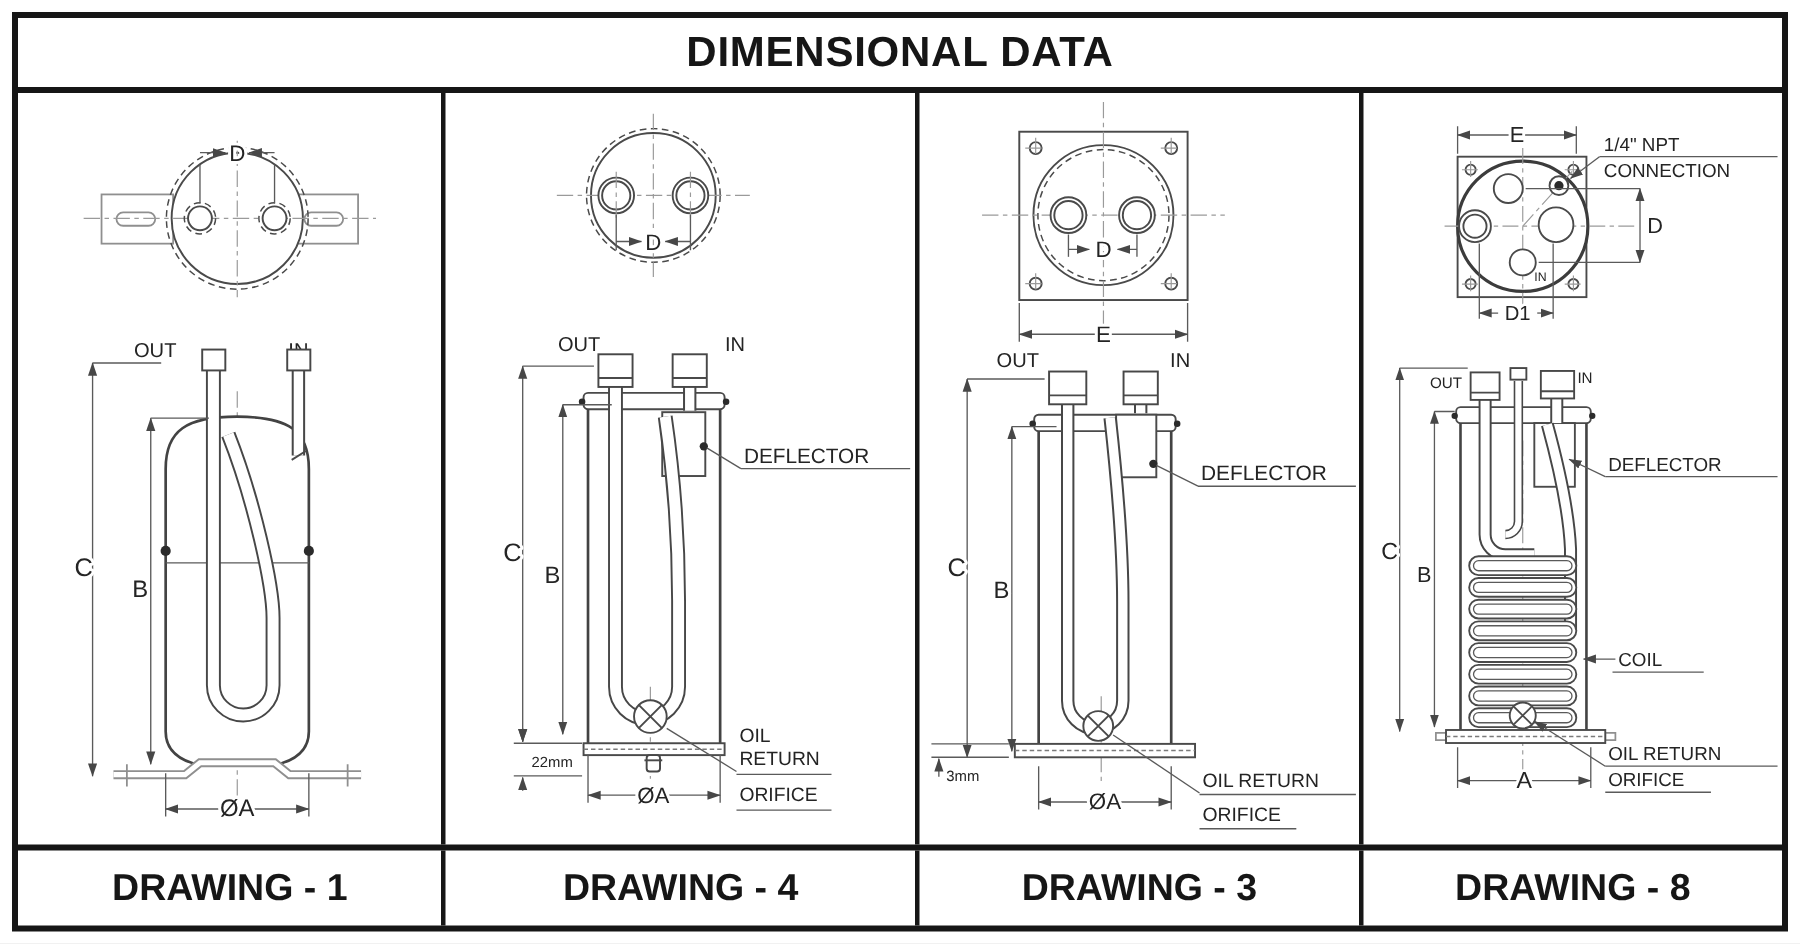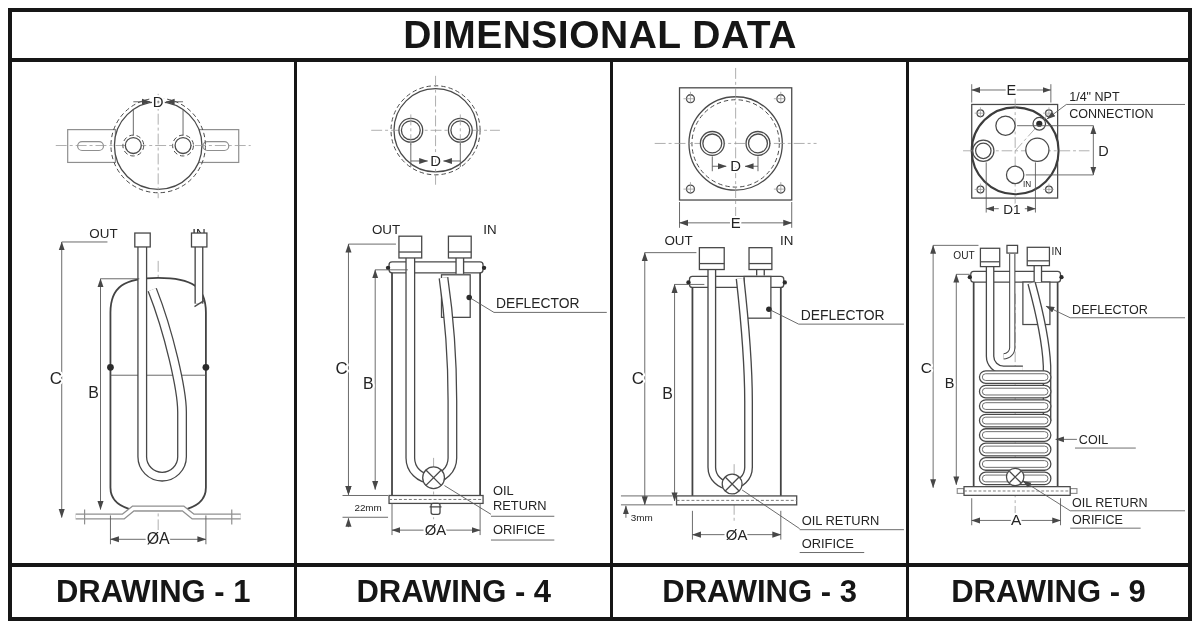--- a/index.html
+++ b/index.html
@@ -1,26 +1,26 @@
 <!DOCTYPE html>
 <html><head>
 <meta charset="utf-8">
 <style>
   html,body{margin:0;padding:0;background:#e8e8e8;}
   .sheet{position:relative;width:1200px;height:629px;background:#fff;font-family:"Liberation Sans",sans-serif;}
   .frame{position:absolute;left:8px;top:8px;right:8px;bottom:8px;border:4px solid #161616;display:flex;flex-direction:column;background:#fff;}
   .titlebar{height:46px;border-bottom:4px solid #161616;display:flex;align-items:center;justify-content:center;}
-  .titlebar h1{margin:0;font-size:39px;font-weight:bold;color:#161616;letter-spacing:.5px;}
+  .titlebar h1{margin:0;font-size:28px;font-weight:bold;color:#161616;letter-spacing:.5px;}
   .panels{flex:1;display:flex;min-height:0;}
   .panel{position:relative;min-width:0;}
   .panel + .panel{border-left:3px solid #161616;}
   .p1{width:24.2%;} .p2{width:26.8%;} .p3{width:25.1%;} .p4{width:23.9%;}
   .panel svg{display:block;width:100%;height:100%;}
   .captions{height:50px;border-top:4px solid #161616;display:flex;}
-  .cap-cell{display:flex;align-items:center;justify-content:center;font-size:31px;font-weight:bold;color:#161616;min-width:0;}
+  .cap-cell{display:flex;align-items:center;justify-content:center;font-size:25px;font-weight:bold;color:#161616;min-width:0;}
   .cap-cell + .cap-cell{border-left:3px solid #161616;}
   .c1{width:24.2%;} .c2{width:26.8%;} .c3{width:25.1%;} .c4{width:23.9%;}
   
   .ln{stroke:#4a4a4a;stroke-width:1.3;fill:none;}
   .wall{stroke:#434343;stroke-width:1.8;fill:none;}
   .fw{fill:#fff;}
   .thin{stroke:#5a5a5a;stroke-width:.9;fill:none;}
   .cl{stroke:#9a9a9a;stroke-width:.8;fill:none;stroke-dasharray:11 3 3 3;}
   .dash{stroke:#4a4a4a;stroke-width:1;fill:none;stroke-dasharray:4.5 3;}
   .lt{stroke:#8f8f8f;stroke-width:1.2;fill:none;}
@@ -457,17 +457,17 @@
             </g>
           </g>
         </svg>
       </div>
     </div>
 
     <div class="captions">
       <div class="cap-cell c1">DRAWING - 1</div>
       <div class="cap-cell c2">DRAWING - 4</div>
       <div class="cap-cell c3">DRAWING - 3</div>
-      <div class="cap-cell c4">DRAWING - 9</div>
+      <div class="cap-cell c4">DRAWING - 8</div>
     </div>
 
   </div>
 </div>
 
 </body></html>

